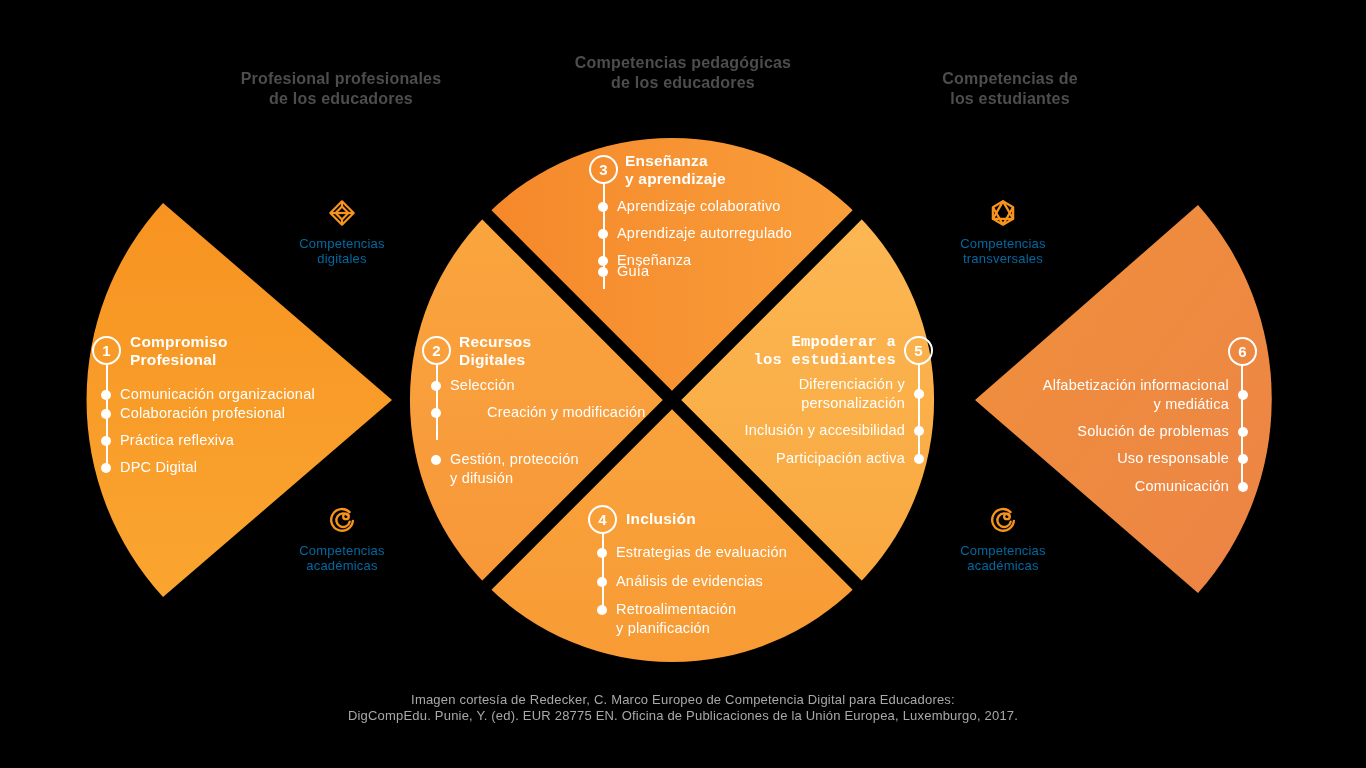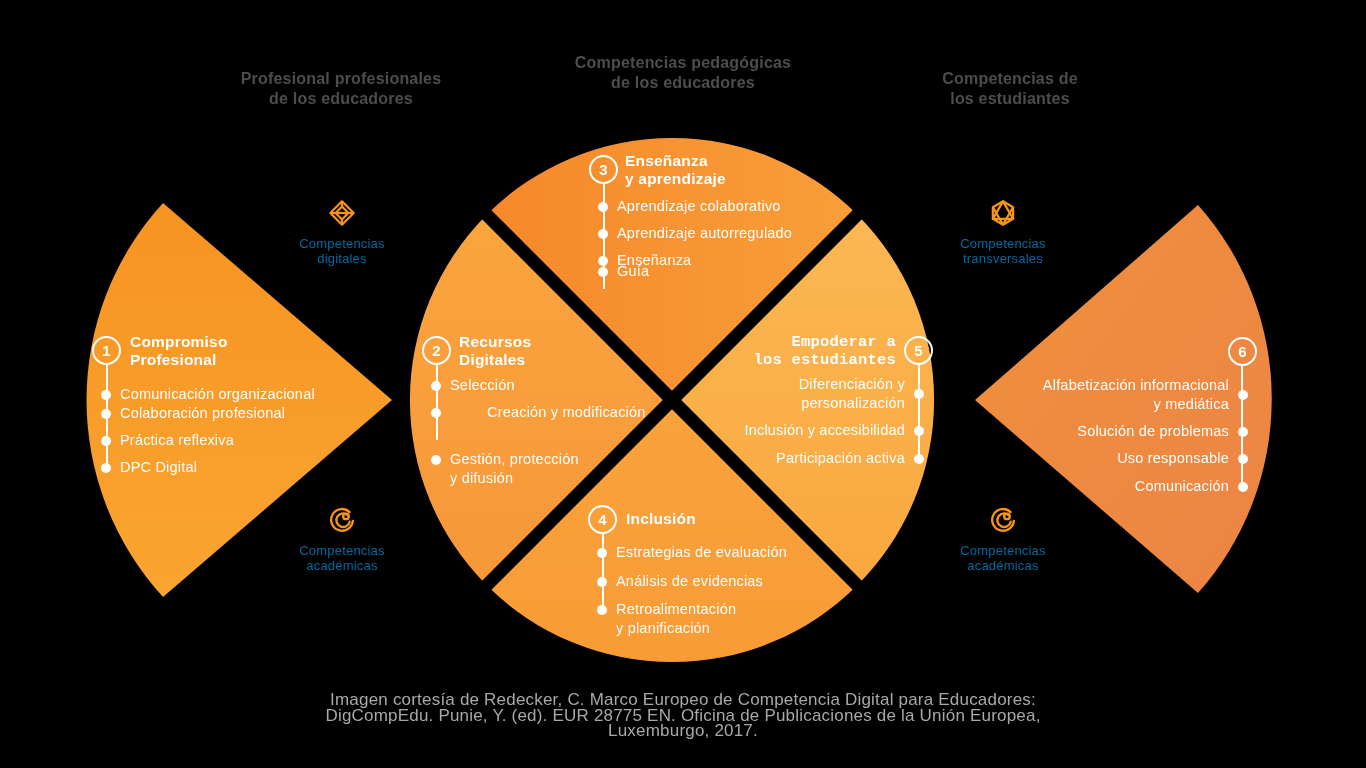--- a/index.html
+++ b/index.html
@@ -37,21 +37,21 @@
   .sec.right .sec-title{text-align:right;}
   
   .badge{position:absolute;width:150px;text-align:center;}
   .badge svg{display:block;margin:0 auto 9px;}
   .badge .blabel{
     color:#0369a1;font-size:13px;line-height:15px;white-space:pre-line;letter-spacing:.2px;
   }
   
   .caption{
     position:absolute;left:283px;top:692px;width:800px;text-align:center;
-    color:#A8A8A8;font-size:17px;line-height:15.5px;white-space:pre-line;letter-spacing:.2px;
+    color:#A8A8A8;font-size:13px;line-height:15.5px;white-space:pre-line;letter-spacing:.2px;
   }
 </style>
 </head>
 <body>
 
 <div class="stage">
 
   <svg class="shapes" width="1366" height="768" viewBox="0 0 1366 768">
     <defs>
       <linearGradient id="gLeftLeaf" x1="0" y1="0" x2="0" y2="1">

